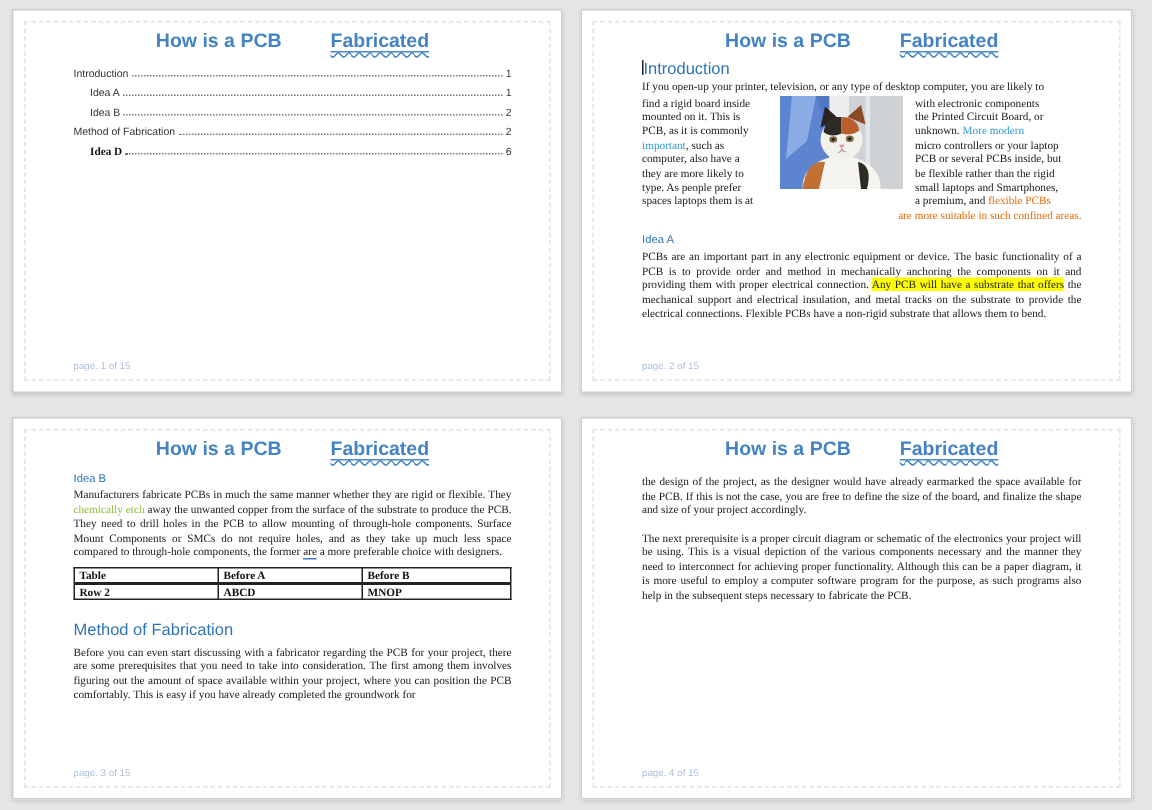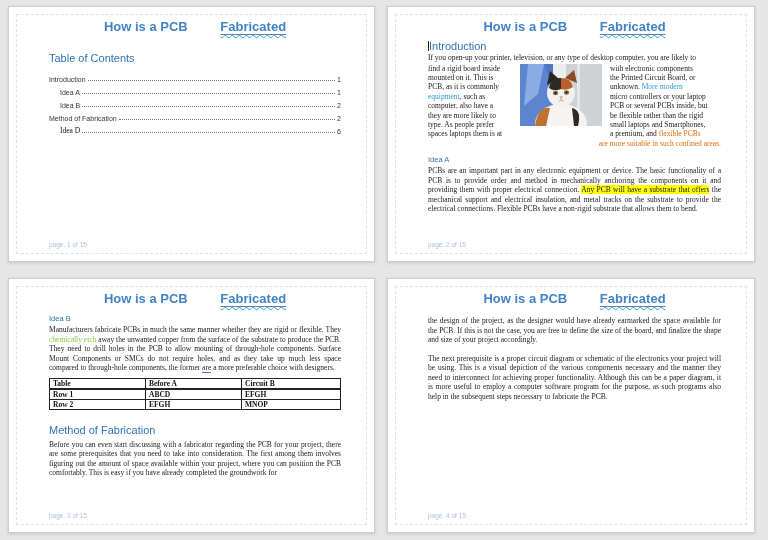--- a/index.html
+++ b/index.html
@@ -31,21 +31,21 @@
     position:absolute;left:40px;bottom:13px;font-size:6.5px;color:#a9bfe2;
     font-family:"Liberation Sans",sans-serif;
   }
   
   .toc-head{margin-top:17px;}
   .toc-list{margin-top:5px;}
   .toc-row{display:flex;align-items:flex-end;font-size:7px;color:#333;height:13px;}
   .toc-row.lvl2{padding-left:11px;}
   .toc-leader{flex:1;border-bottom:1px dotted #777;margin:0 2px 2px 2px;}
   .toc-page{font-size:7px;color:#333;}
-  .toc-d{font-family:"Liberation Serif",serif;font-weight:normal;font-size:7.5px;color:#111;}
+  .toc-d{font-family:"Liberation Serif",serif;font-weight:bold;font-size:7.5px;color:#111;}
   
   .intro-head{margin-top:5px;}
   .cursor{display:inline-block;width:1px;height:10px;background:#222;vertical-align:-1px;}
   .wrap-row{display:flex;gap:6px;margin-top:1px;}
   .wcol{font-family:"Liberation Serif",serif;font-size:7.5px;line-height:9.4px;color:#1a1a1a;}
   .wcol-left{width:86px;flex:0 0 86px;}
   .wcol-right{flex:1;padding-left:2px;}
   .cat-box{flex:0 0 82px;width:82px;height:62px;}
   .c-blue{color:#2e9bd6;}
   .c-orange{color:#e36c09;}
@@ -65,21 +65,20 @@
   .p-mt{margin-top:3px;}
   .p4-first{margin-top:9px;}
   .p4-second{margin-top:9px;}
 </style>
 </head>
 <body>
 
 <div class="page" style="left:8px;top:6px;width:367px;height:256px">
   <div class="page-inner">
     <div class="ptitle"><span>How is a PCB </span><span class="wavy"><span class="und">Fabricated</span></span></div>
-    <div class="h1 toc-head">Table of Contents</div>
     <div class="toc-list">
       <div class="toc-row lvl1">
         <span>Introduction</span>
         <span class="toc-leader"></span>
         <span class="toc-page">1</span>
       </div>
       <div class="toc-row lvl2">
         <span>Idea A</span>
         <span class="toc-leader"></span>
         <span class="toc-page">1</span>
@@ -107,21 +106,21 @@
 <div class="page" style="left:387px;top:6px;width:368px;height:256px">
   <div class="page-inner">
     <div class="ptitle"><span>How is a PCB </span><span class="wavy"><span class="und">Fabricated</span></span></div>
     <div class="h1 intro-head"><span class="cursor"></span><span>Introduction</span></div>
     <div class="body-text">If you open-up your printer, television, or any type of desktop computer, you are likely to</div>
     <div class="wrap-row">
       <div class="wcol wcol-left">
         <div>find a rigid board inside</div>
         <div>mounted on it. This is</div>
         <div>PCB, as it is commonly</div>
-        <div><span class="c-blue">equipment</span><span>, such as</span></div>
+        <div><span class="c-blue">important</span><span>, such as</span></div>
         <div>computer, also have a</div>
         <div>they are more likely to</div>
         <div>type. As people prefer</div>
         <div>spaces laptops them is at</div>
       </div>
       <div class="cat-box">
         <svg width="82" height="62" viewBox="0 0 82 62" xmlns="http://www.w3.org/2000/svg">
           <rect width="82" height="62" fill="#d2d5d8"></rect>
           <rect width="33" height="62" fill="#5d85cf"></rect>
           <polygon points="8,0 24,0 18,30 4,42" fill="#8fb3e6" opacity="0.85"></polygon>
@@ -166,30 +165,25 @@
 <div class="page" style="left:8px;top:278px;width:367px;height:255px">
   <div class="page-inner">
     <div class="ptitle"><span>How is a PCB </span><span class="wavy"><span class="und">Fabricated</span></span></div>
     <div class="h2 idea-head">Idea B</div>
     <div class="body-text idea-para"><span>Manufacturers fabricate PCBs in much the same manner whether they are rigid or flexible. They </span><span class="c-green">chemically etch</span><span> away the unwanted copper from the surface of the substrate to produce the PCB. They need to drill holes in the PCB to allow mounting of through-hole components. Surface Mount Components or SMCs do not require holes, and as they take up much less space compared to through-hole components, the former </span><span class="grammar">are</span><span> a more preferable choice with designers.</span></div>
     <table class="doc-table">
       <tbody>
           <tr class="head">
         <td style="width:33%">Table</td>
         <td style="width:33%">Before A</td>
-        <td>Circuit B</td>
-      </tr>
-      <tr>
-        <td>Row 1</td>
-        <td>ABCD</td>
-        <td>EFGH</td>
+        <td>Before B</td>
       </tr>
       <tr>
         <td>Row 2</td>
-        <td>EFGH</td>
+        <td>ABCD</td>
         <td>MNOP</td>
       </tr>
     </tbody>
       </table>
     <div class="h1 method-head">Method of Fabrication</div>
     <div class="body-text p-mt">Before you can even start discussing with a fabricator regarding the PCB for your project, there are some prerequisites that you need to take into consideration. The first among them involves figuring out the amount of space available within your project, where you can position the PCB comfortably. This is easy if you have already completed the groundwork for</div>
   </div>
   <div class="pfooter">page. 3 of 15</div>
 </div>
 

